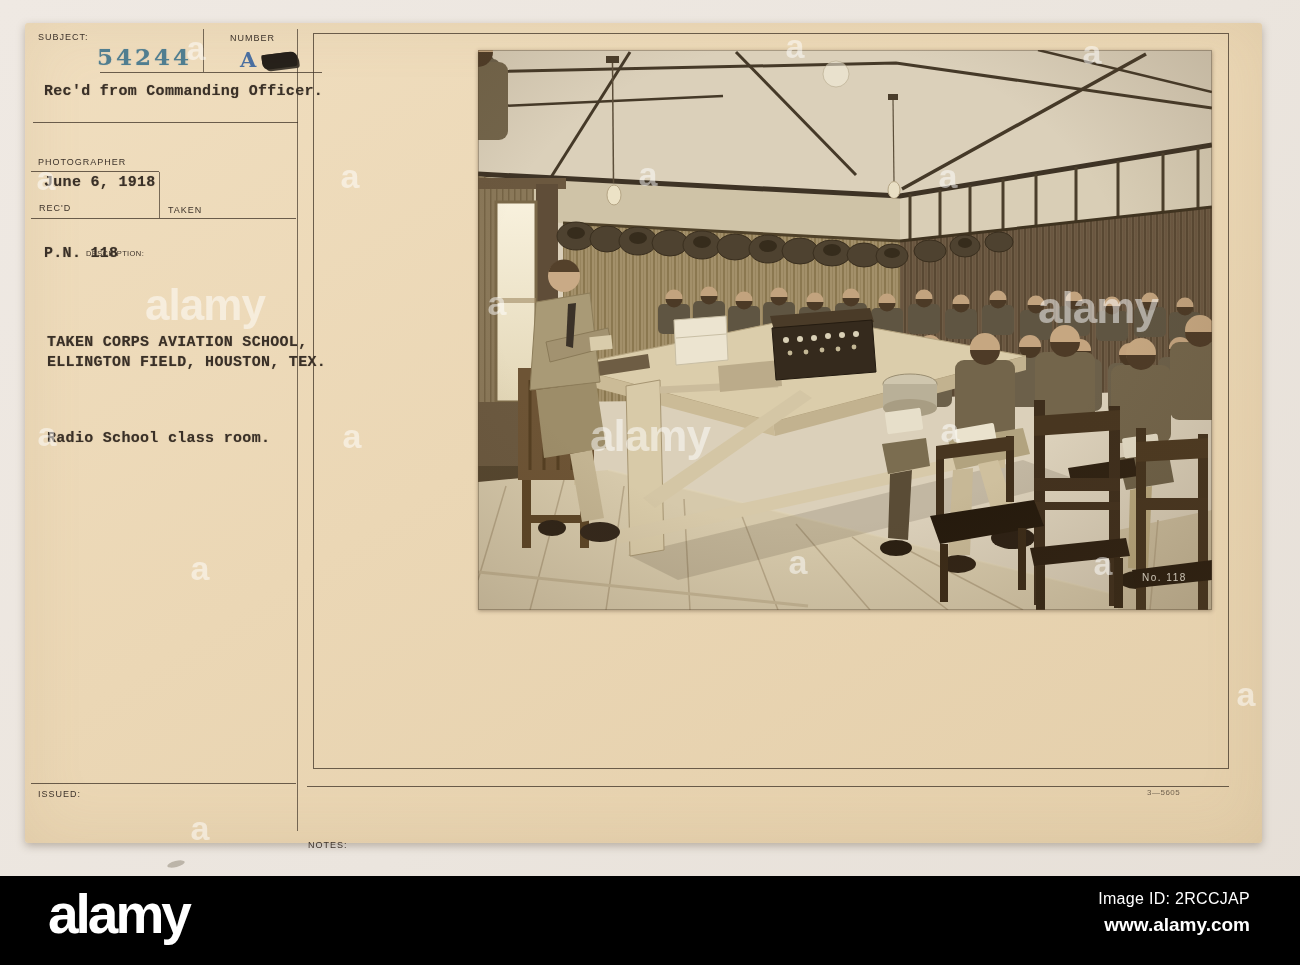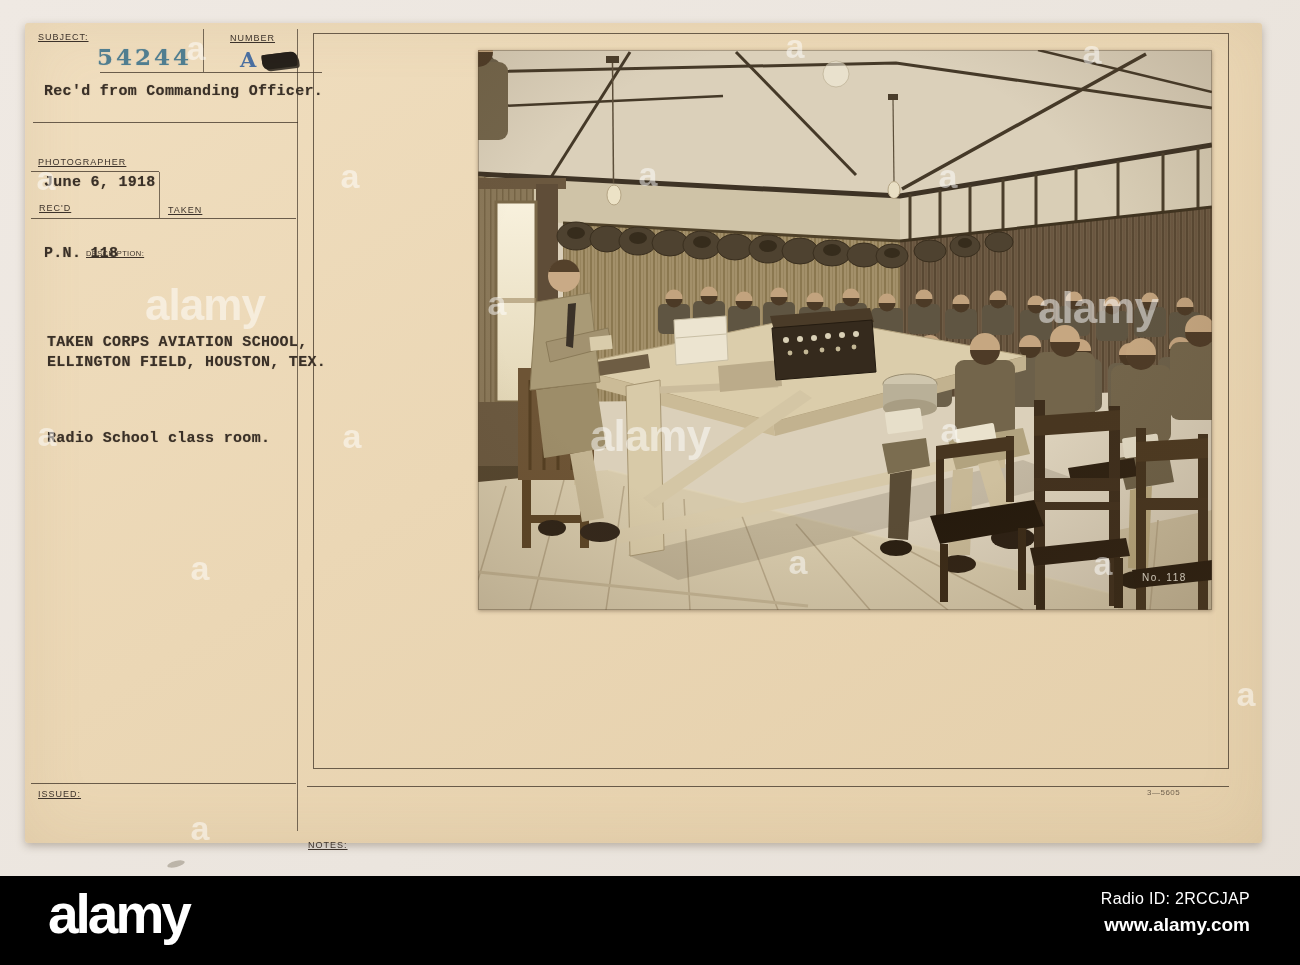--- a/index.html
+++ b/index.html
@@ -3,21 +3,21 @@
 <meta charset="utf-8">
 <style>
   html,body{margin:0;padding:0;}
   body{width:1300px;height:965px;overflow:hidden;background:#ece6df;font-family:"Liberation Sans",sans-serif;}
   #stage{position:relative;width:1300px;height:965px;background:linear-gradient(135deg,#efe9e3 0%,#ebe5de 55%,#e6dfd7 100%);}
 
   
   #card{position:absolute;left:25px;top:23px;width:1237px;height:820px;border-radius:3px;
         background:linear-gradient(148deg,#f0debf 0%,#ebd7b5 45%,#e4cfab 100%);
         box-shadow:0 3px 9px rgba(100,85,65,.38), inset 0 0 60px rgba(165,135,95,.14);}
-  .label{position:absolute;font:9px "Liberation Sans",sans-serif;letter-spacing:1px;color:#3c322a;text-decoration:underline;}
+  .label{position:absolute;font:9px "Liberation Sans",sans-serif;letter-spacing:1px;color:#3c322a;}
   .label.tiny{font-size:7.5px;letter-spacing:.4px;}
   .typed{position:absolute;font:700 15px "Liberation Mono","DejaVu Sans Mono",monospace;color:#3a3027;
          letter-spacing:.3px;text-shadow:0 0 1px rgba(58,48,39,.45);white-space:pre;}
   .hline{position:absolute;height:1px;background:rgba(62,50,38,.75);}
   .vline{position:absolute;width:1px;background:rgba(62,50,38,.68);}
   #subject-value{position:absolute;font:700 23px "DejaVu Serif","Liberation Serif",serif;color:#507e90;
                  letter-spacing:3px;text-shadow:0 0 1px rgba(80,126,144,.5);}
   #number-value{position:absolute;font:700 21px "DejaVu Serif","Liberation Serif",serif;color:#4a6fa0;}
   #number-scribble{position:absolute;width:36px;height:15px;background:#17130e;opacity:.93;
                    transform:rotate(-7deg);border-radius:3px 7px 4px 6px;
@@ -395,18 +395,18 @@
     <span class="wm-a" style="left:1246px;top:694px;">a</span>
     <span class="wm-a" style="left:200px;top:828px;">a</span>
     <span class="wm-brand" style="left:205px;top:305px;">alamy</span>
     <span class="wm-brand" style="left:650px;top:436px;">alamy</span>
     <span class="wm-brand" style="left:1098px;top:308px;">alamy</span>
   </div>
 
   <div id="footer">
     <span id="footer-logo">alamy</span>
     <div id="footer-right">
-      <div id="footer-image-id">Radio ID: 2RCCJAP</div>
+      <div id="footer-image-id">Image ID: 2RCCJAP</div>
       <div id="footer-url">www.alamy.com</div>
     </div>
   </div>
 
 </div>
 
 </body></html>

